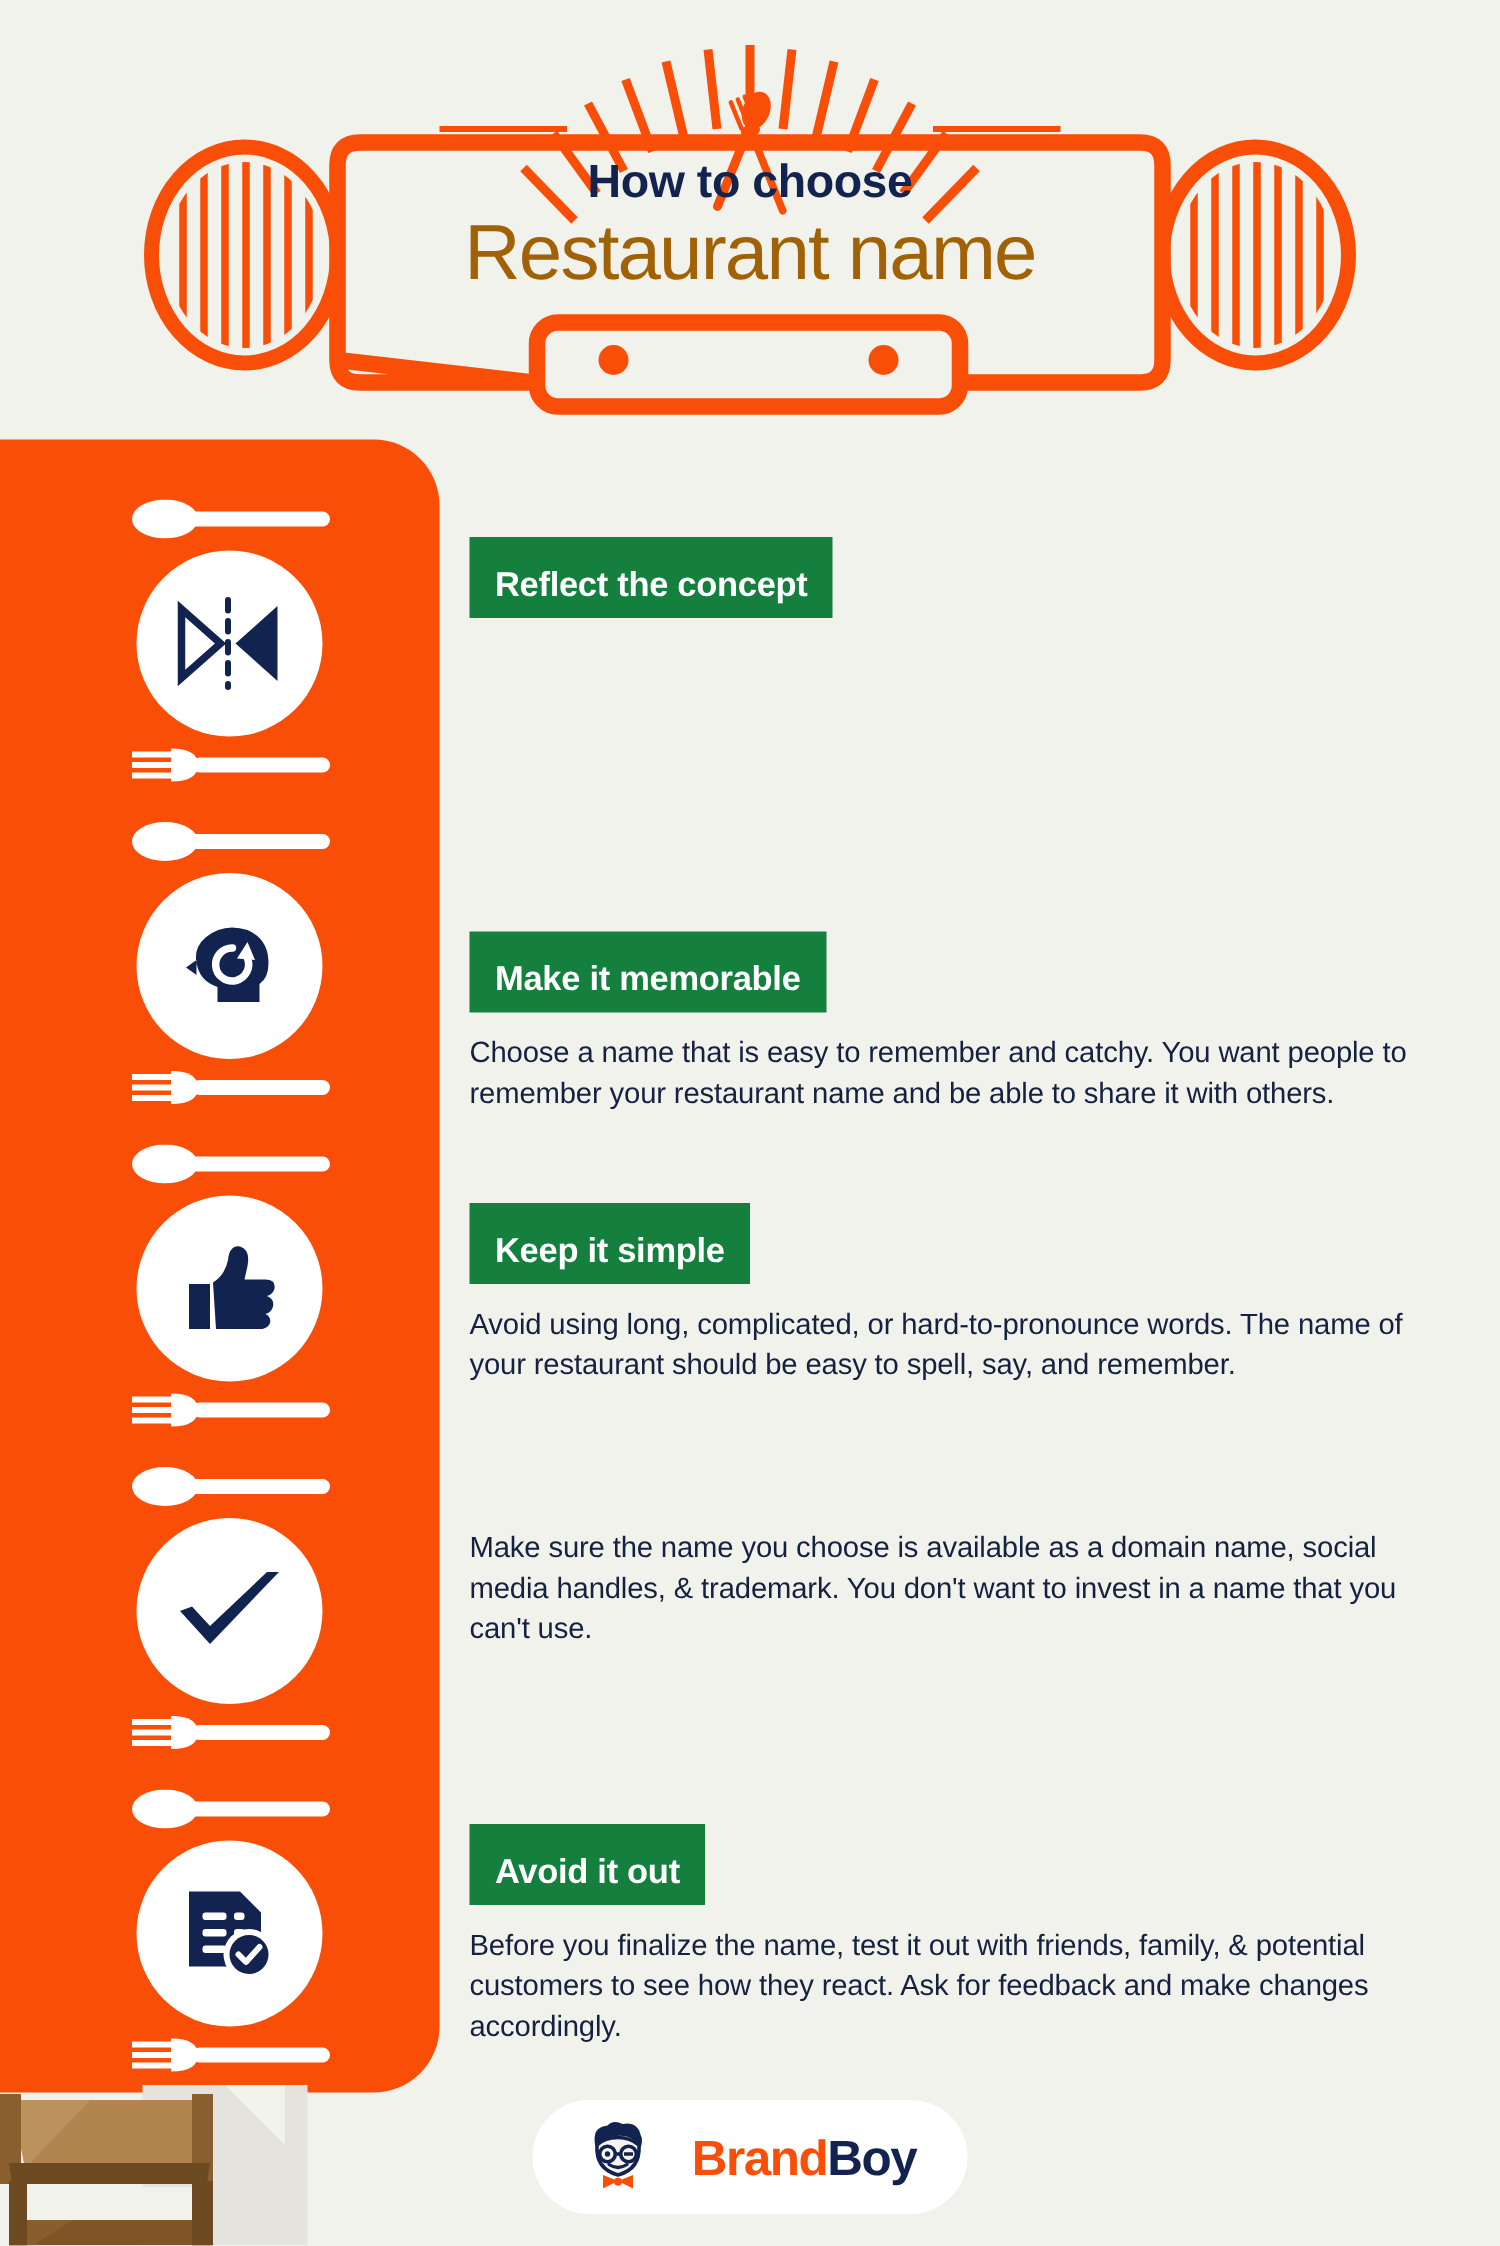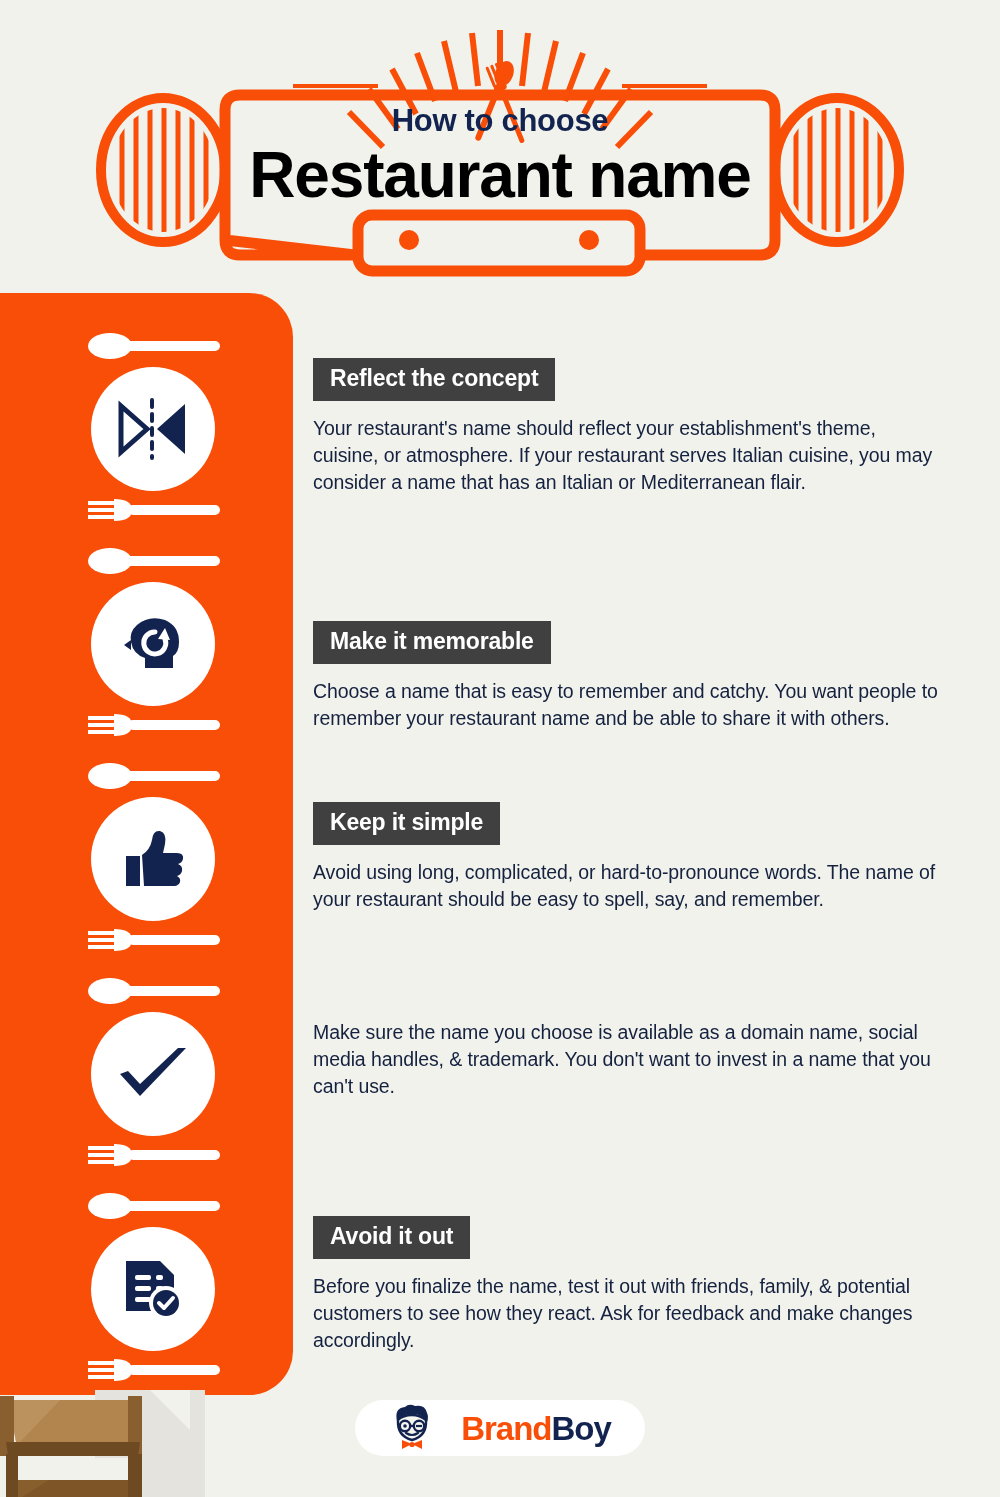--- a/index.html
+++ b/index.html
@@ -33,23 +33,23 @@
     text-align: center;
   }
   .kicker {
     font-size: 31px;
     font-weight: bold;
     color: #12234f;
     letter-spacing: -0.3px;
     line-height: 1.05;
   }
   .main-title {
-    font-size: 64px;
-    font-weight: bold;
-    color: #000000;
+    font-size: 52px;
+    font-weight: normal;
+    color: #a16207;
     letter-spacing: -1.2px;
     line-height: 1.12;
     margin-top: 2px;
   }
 
   
   .side-panel {
     position: absolute;
     left: 0;
     top: 293px;
@@ -94,26 +94,26 @@
   
   .content {
     position: absolute;
     left: 313px;
     top: 0;
     width: 640px;
   }
   .section { position: absolute; left: 0; width: 640px; }
   .badge {
     display: inline-block;
-    background: #404040;
+    background: #15803d;
     color: #ffffff;
     font-size: 23px;
     font-weight: bold;
     letter-spacing: -0.2px;
-    padding: 9px 17px 11px 17px;
+    padding: 20px 17px 11px 17px;
     line-height: 1;
   }
   .body-text {
     margin-top: 14px;
     font-size: 19.5px;
     line-height: 1.38;
     color: #14213f;
     letter-spacing: -0.1px;
     max-width: 630px;
   }
@@ -126,21 +126,21 @@
     width: 300px;
     height: 167px;
   }
 
   
   .footer-logo {
     position: absolute;
     left: 355px;
     top: 1400px;
     width: 290px;
-    height: 56px;
+    height: 76px;
     background: #ffffff;
     border-radius: 38px;
     display: flex;
     align-items: center;
     justify-content: center;
     gap: 26px;
     text-align: right;
   }
   .logo-text {
     font-size: 33px;
@@ -354,21 +354,20 @@
       <path d="M26 2 q18 0 18 11 q0 11 -18 11 Z" fill="#fff"></path>
       <rect x="40" y="8" width="92" height="10" rx="5" fill="#fff"></rect>
     </svg>
   </div>
 </div>
 
 <div class="content">
 
   <div class="section" style="top:358px;">
     <div class="badge">Reflect the concept</div>
-    <div class="body-text">Your restaurant's name should reflect your establishment's theme, cuisine, or atmosphere. If your restaurant serves Italian cuisine, you may consider a name that has an Italian or Mediterranean flair.</div>
   </div>
 
   <div class="section" style="top:586px;margin-top:35px;">
     <div class="badge">Make it memorable</div>
     <div class="body-text">Choose a name that is easy to remember and catchy. You want people to remember your restaurant name and be able to share it with others.</div>
   </div>
 
   <div class="section" style="top:802px;">
     <div class="badge">Keep it simple</div>
     <div class="body-text">Avoid using long, complicated, or hard-to-pronounce words. The name of your restaurant should be easy to spell, say, and remember.</div>

